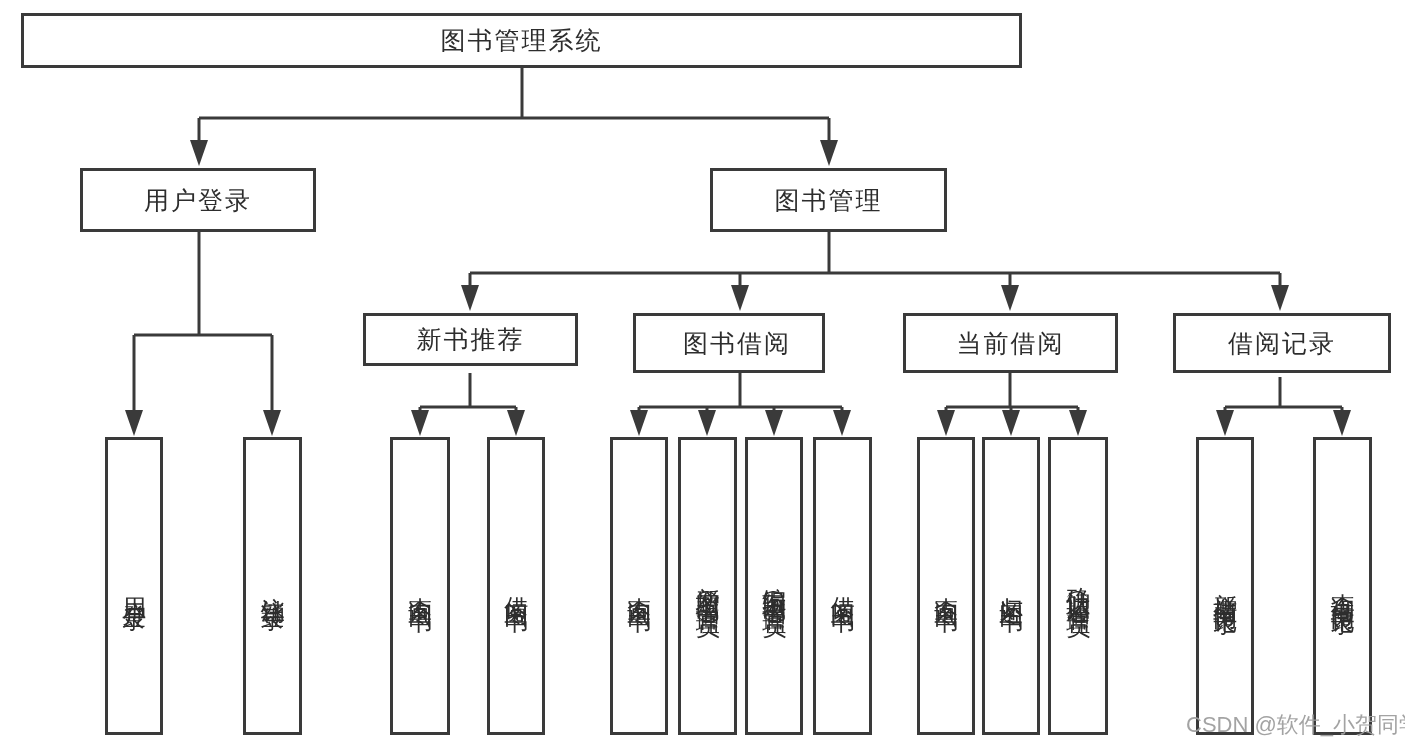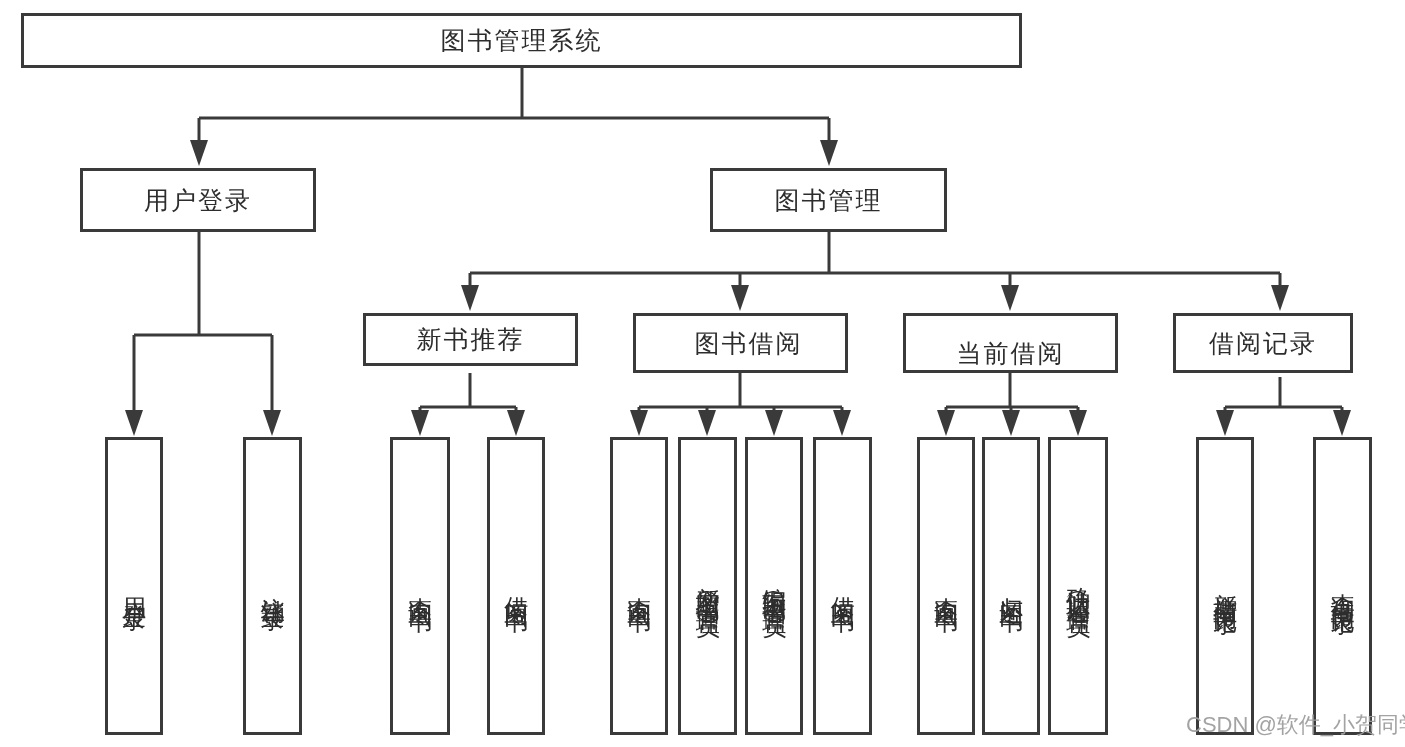--- a/index.html
+++ b/index.html
@@ -44,23 +44,23 @@
     text-orientation: mixed;
     font-size: 24px;
     letter-spacing: 4px;
     line-height: 1.1;
     white-space: nowrap;
   }
   .root-box   { left: 21px;   top: 13px;  width: 1001px; height: 55px; text-align: center; }
   .lvl2-a     { left: 80px;   top: 168px; width: 236px;  height: 64px; }
   .lvl2-b     { left: 710px;  top: 168px; width: 237px;  height: 64px; justify-content: center; }
   .lvl3-1     { left: 363px;  top: 313px; width: 215px;  height: 53px; }
-  .lvl3-2     { left: 633px;  top: 313px; width: 215px;  height: 60px; padding-left: 16px; }
-  .lvl3-3     { left: 903px;  top: 313px; width: 215px;  height: 60px; align-items: flex-end; }
-  .lvl3-4     { left: 1173px; top: 313px; width: 180px;  height: 60px; }
+  .lvl3-2     { left: 633px;  top: 313px; width: 192px;  height: 60px; padding-left: 16px; }
+  .lvl3-3     { left: 903px;  top: 313px; width: 215px;  height: 60px; }
+  .lvl3-4     { left: 1173px; top: 313px; width: 218px;  height: 60px; }
   .leaf       { top: 437px;   height: 298px; }
   .leaf-ul1   { left: 105px;  width: 58px; }
   .leaf-ul2   { left: 243px;  width: 59px; }
   .leaf-nb1   { left: 390px;  width: 60px; }
   .leaf-nb2   { left: 487px;  width: 58px; }
   .leaf-bb1   { left: 610px;  width: 58px; }
   .leaf-bb2   { left: 678px;  width: 59px; }
   .leaf-bb3   { left: 745px;  width: 58px; }
   .leaf-bb4   { left: 813px;  width: 59px; }
   .leaf-cb1   { left: 917px;  width: 58px; }

